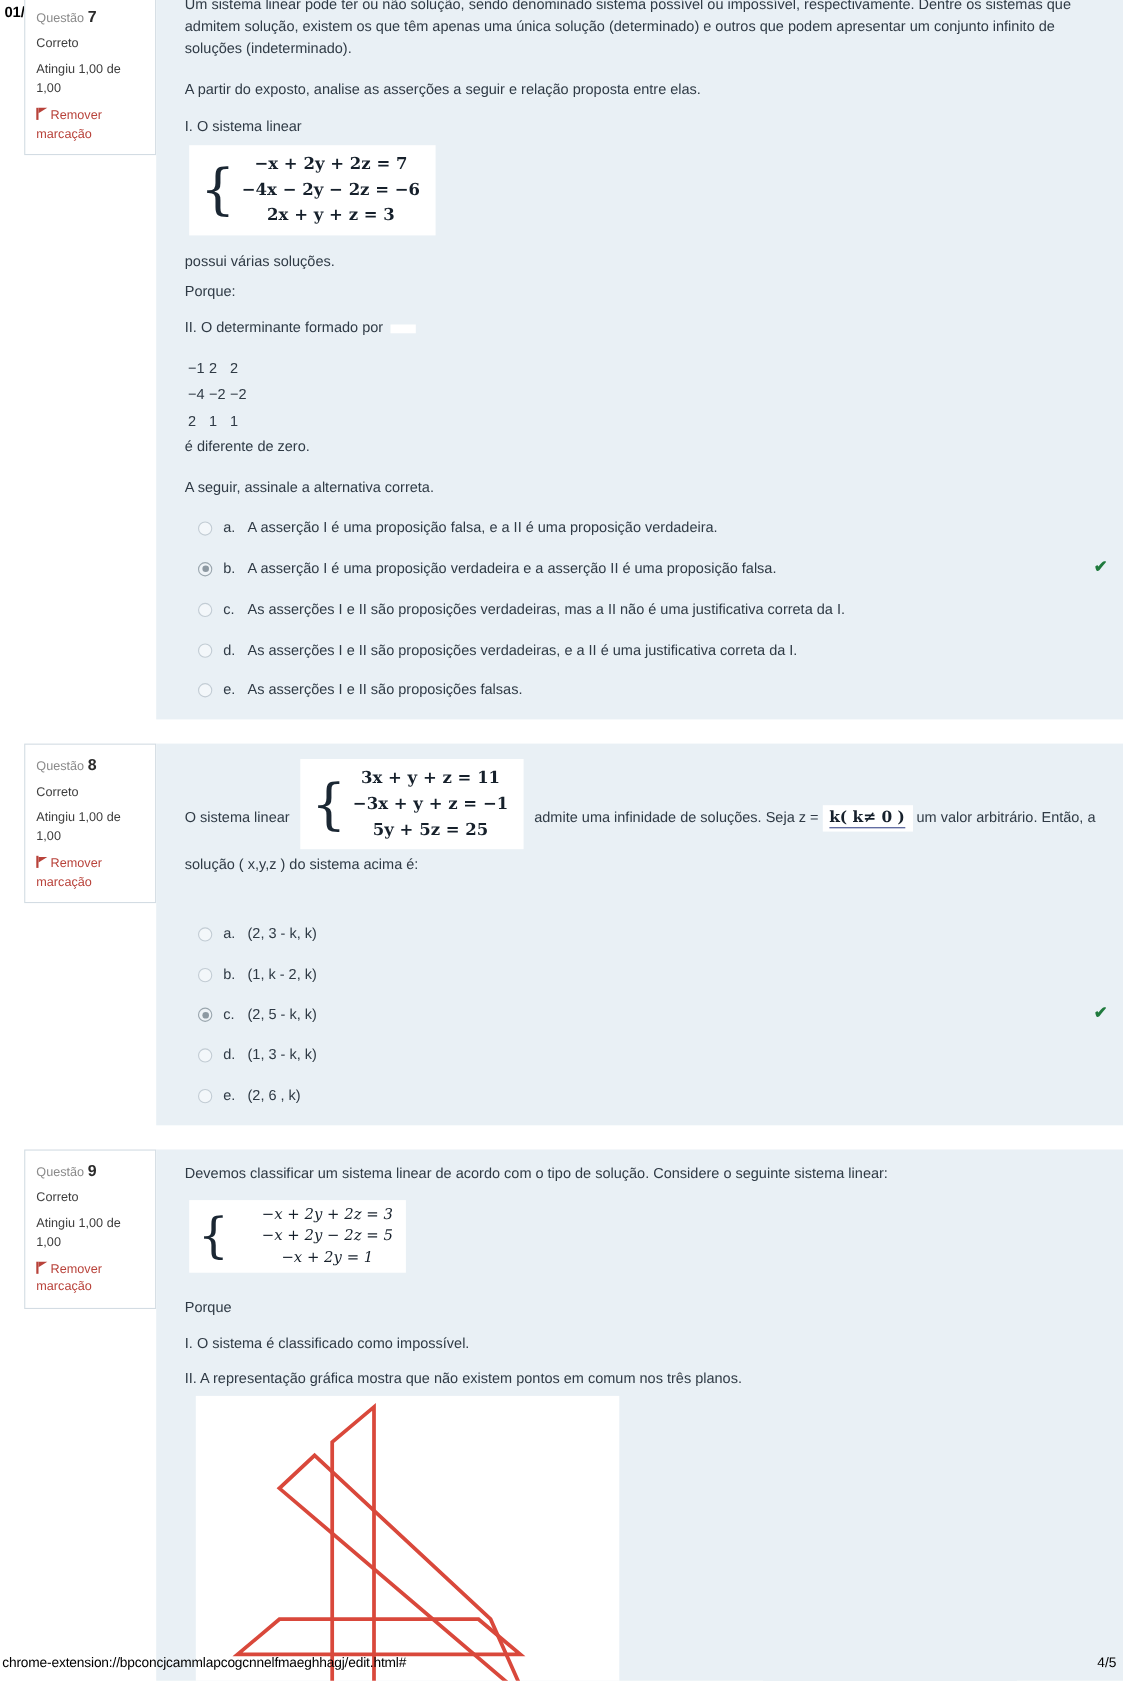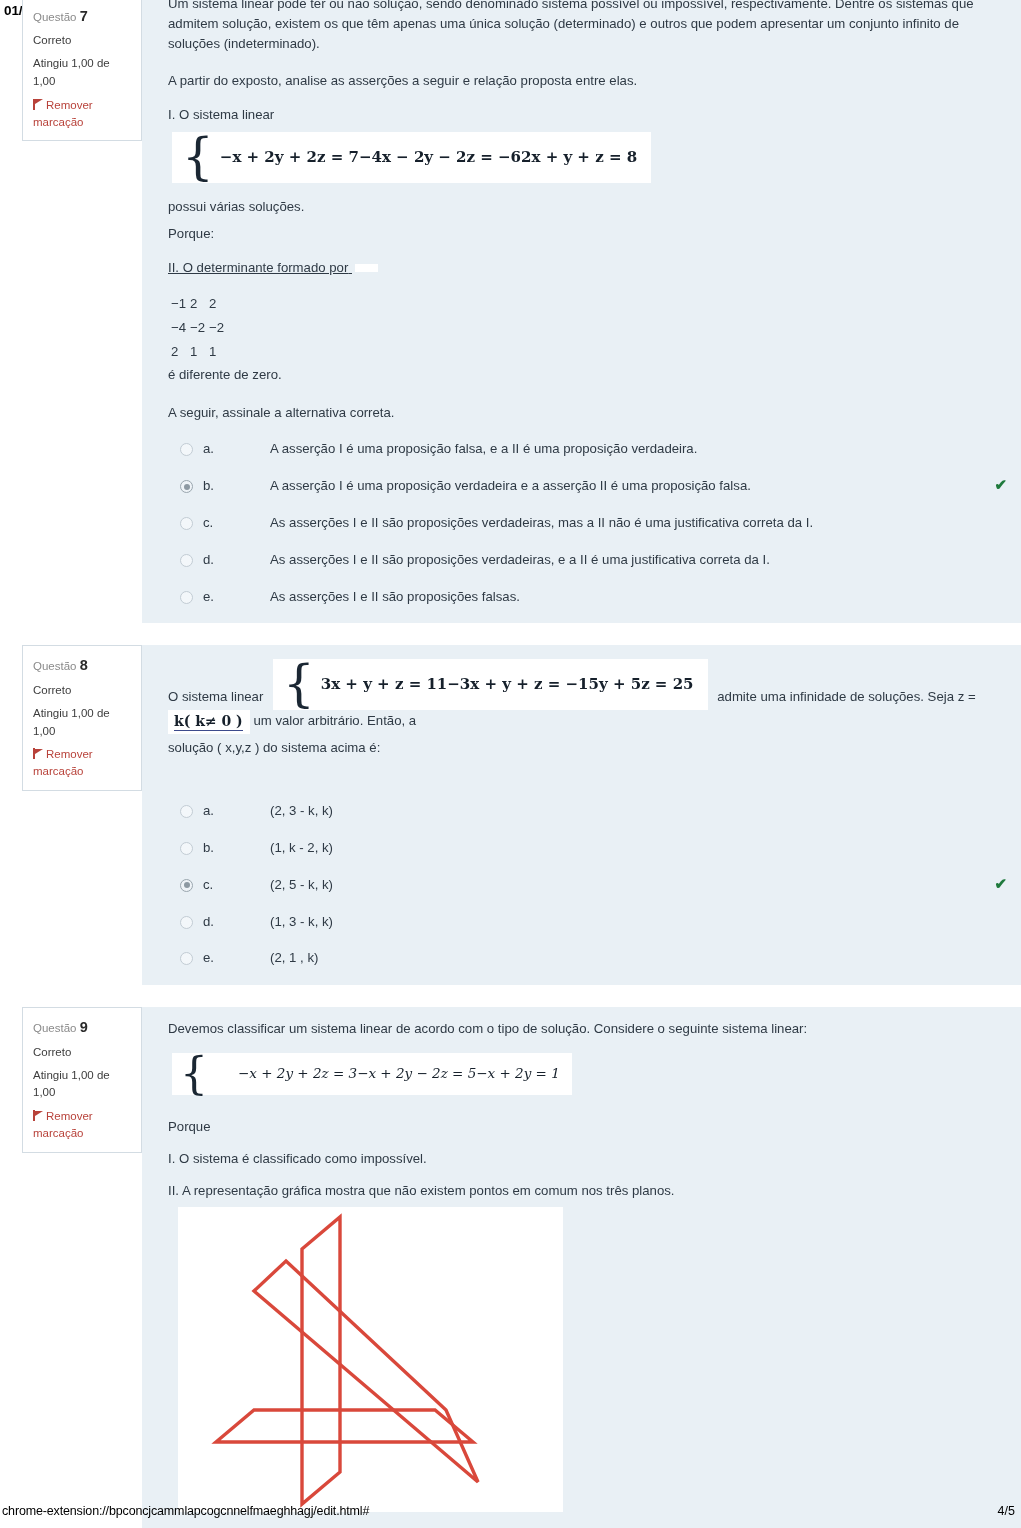--- a/index.html
+++ b/index.html
@@ -139,21 +139,21 @@
   .brace {
     font-size: 50px;
     line-height: 0.78;
     font-weight: 300;
     color: #1b2733;
     margin-right: 6px;
     font-family: "DejaVu Serif", serif;
   }
   .sysrows {
     display: flex;
-    flex-direction: row;
+    flex-direction: column;
     font-size: 15px;
     font-weight: bold;
     line-height: 1.55;
     color: #16202b;
     justify-content: center;
   }
   .sysrows .row { white-space: nowrap; }
   .sysrows.center .row { text-align: center; }
   .sysrows.small {
     font-size: 13.5px;
@@ -232,21 +232,21 @@
     left: 2.5px; top: 2.5px;
     width: 6px; height: 6px;
     border-radius: 50%;
     background: #8d99a2;
   }
   .alet {
     width: 22px;
     flex: 0 0 auto;
     color: #2f3a45;
   }
-  .atext { flex: 1 1 auto; margin-left: 45px; }
+  .atext { flex: 1 1 auto; }
   .check {
     color: #1f7a3d;
     font-size: 15px;
     font-weight: bold;
     margin-left: 6px;
     line-height: 1;
   }
 
   
   .figure-box {
@@ -290,29 +290,29 @@
       </p>
       <p style="margin-top:18px;">A partir do exposto, analise as asserções a seguir e relação proposta entre elas.</p>
       <p class="tight">I. O sistema linear</p>
 
       <div class="sysblock-wrap">
         <span class="sysblock">
           <span class="brace">{</span>
           <span class="sysrows center">
             <span class="row">−x + 2y + 2z = 7</span>
             <span class="row">−4x − 2y − 2z = −6</span>
-            <span class="row">2x + y + z = 8</span>
+            <span class="row">2x + y + z = 3</span>
           </span>
         </span>
       </div>
 
       <p class="tight" style="margin-top:1px;">possui várias soluções.</p>
       <p class="tight">Porque:</p>
 
-      <p style="margin-top:14px;text-decoration:underline;">
+      <p style="margin-top:14px;">
         <span>II. O determinante formado por</span>
         <span class="det">
           <span class="bar"></span>
           </span></p><table>
             <tbody>
             <tr>
               <td>−1</td>
               <td>2</td>
               <td>2</td>
             </tr>
@@ -415,21 +415,21 @@
           <span class="check">✔</span>
         </li>
         <li>
           <span class="radio"></span>
           <span class="alet">d.</span>
           <span class="atext">(1, 3 - k, k)</span>
         </li>
         <li>
           <span class="radio"></span>
           <span class="alet">e.</span>
-          <span class="atext">(2, 1 , k)</span>
+          <span class="atext">(2, 6 , k)</span>
         </li>
       </ul>
     </div>
   </div>
 
   <div class="question">
     <div class="qinfo">
       <div class="qnum">
         <span>Questão</span>
         <b>9</b>

